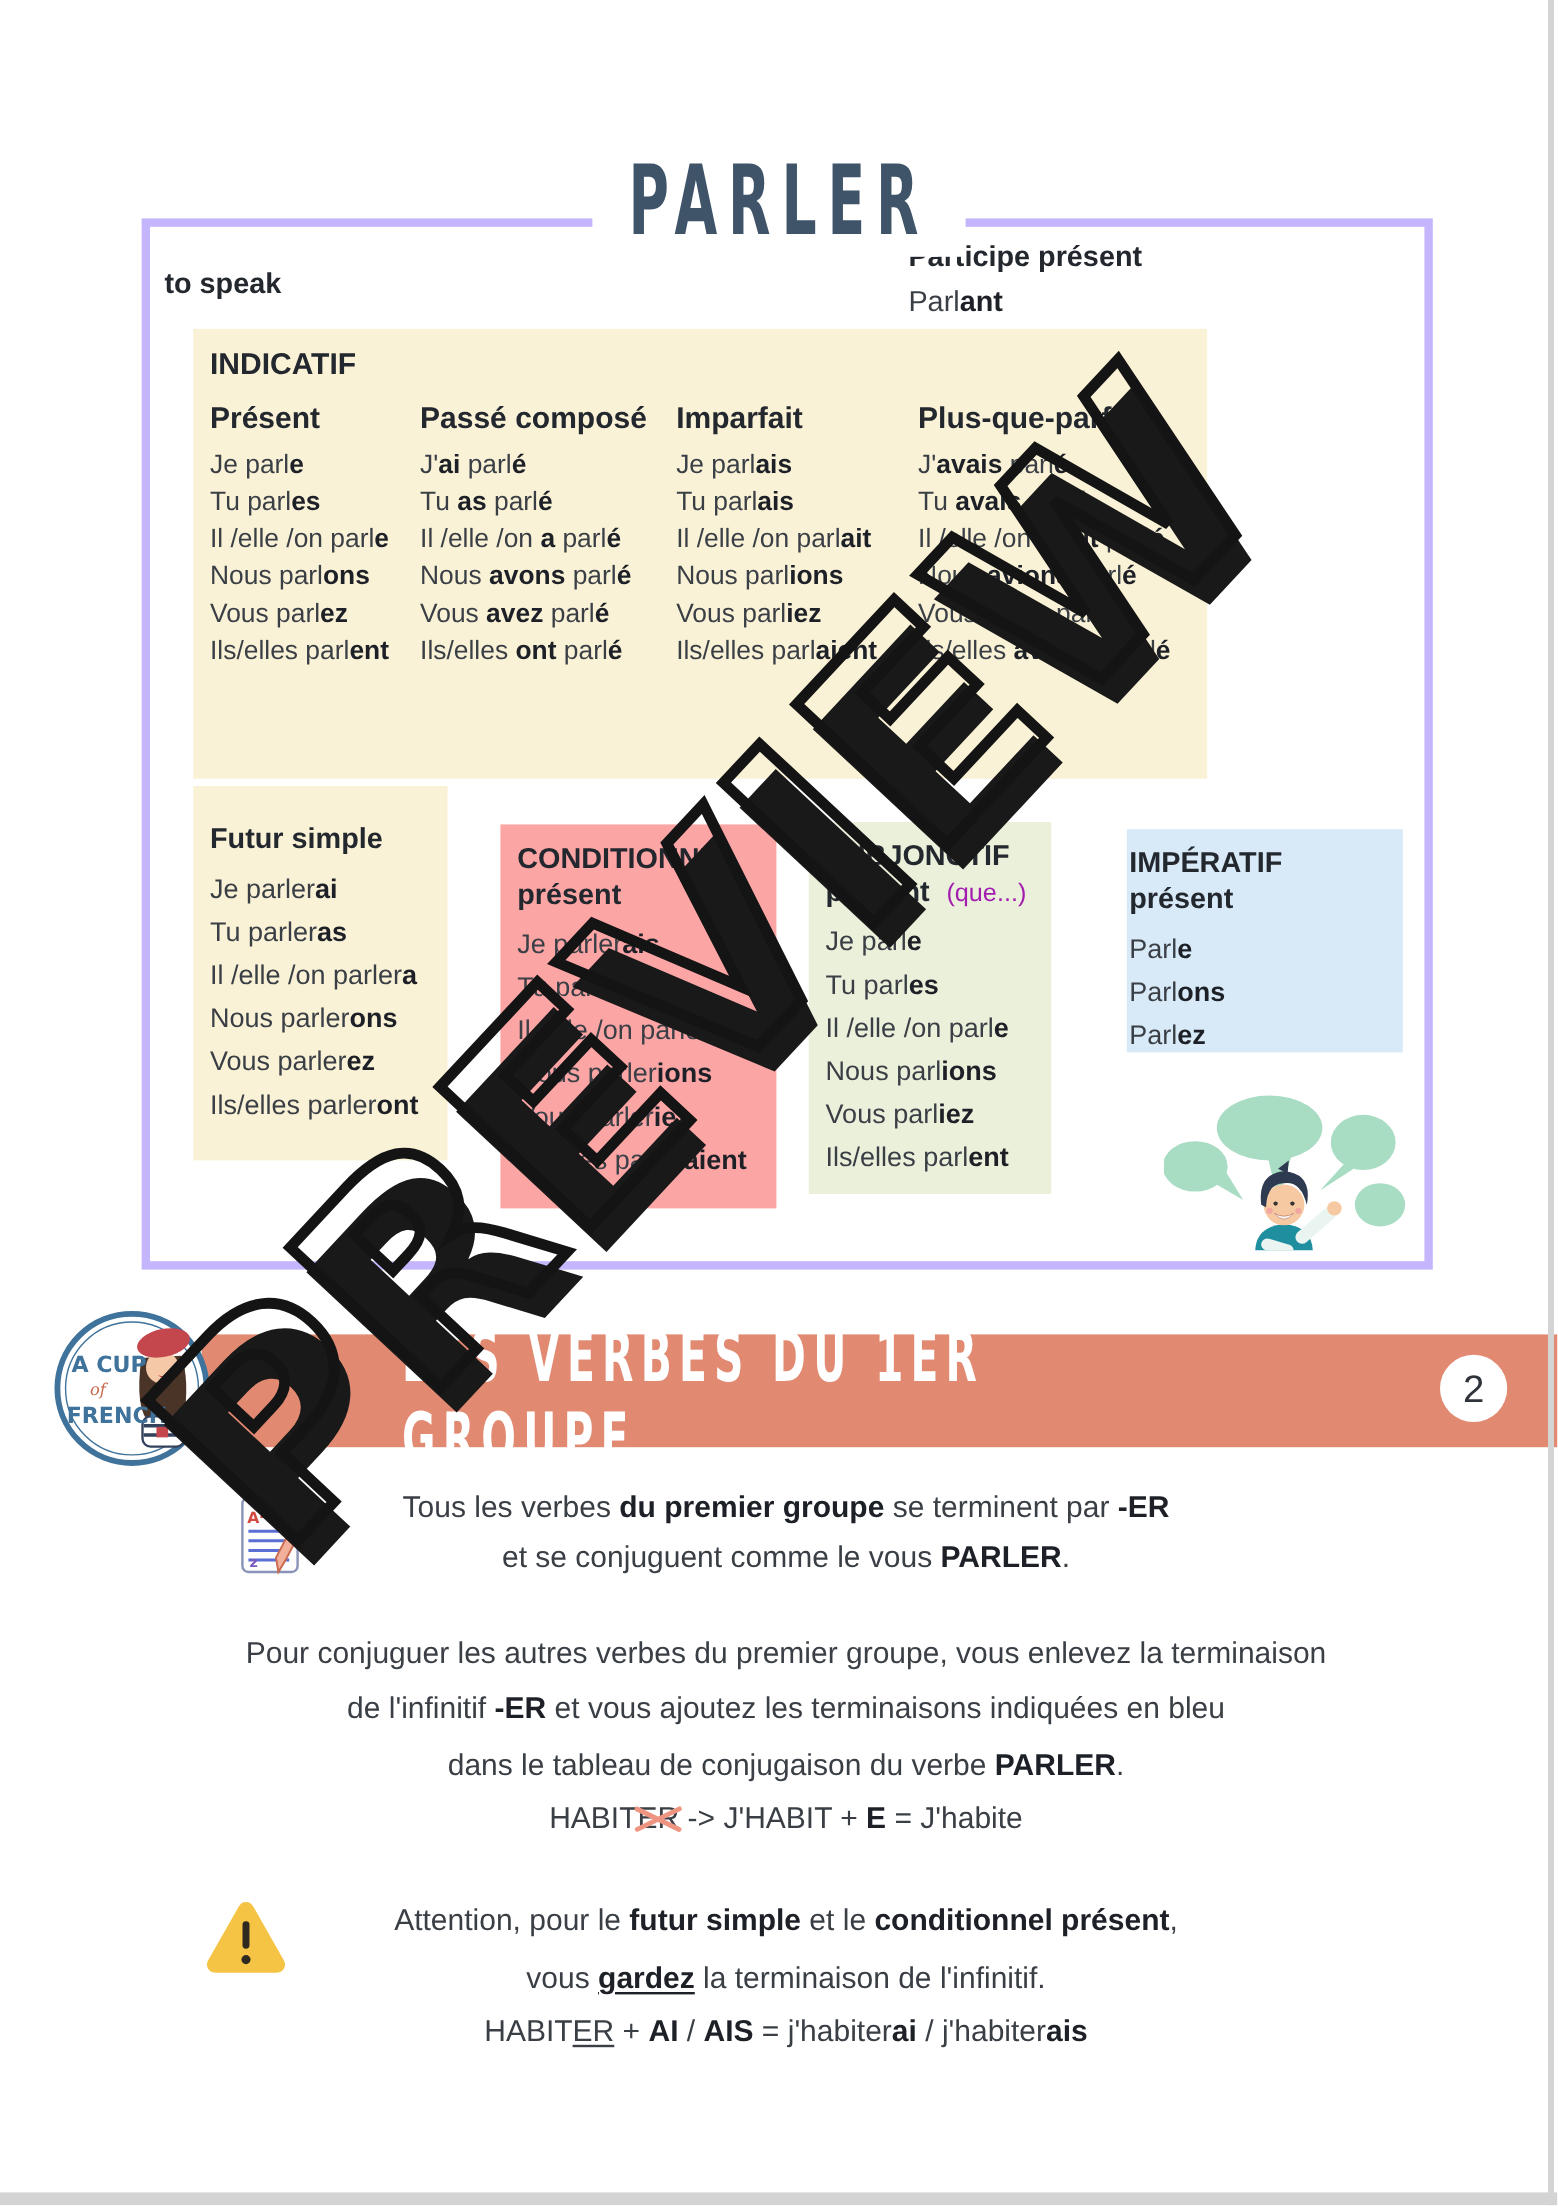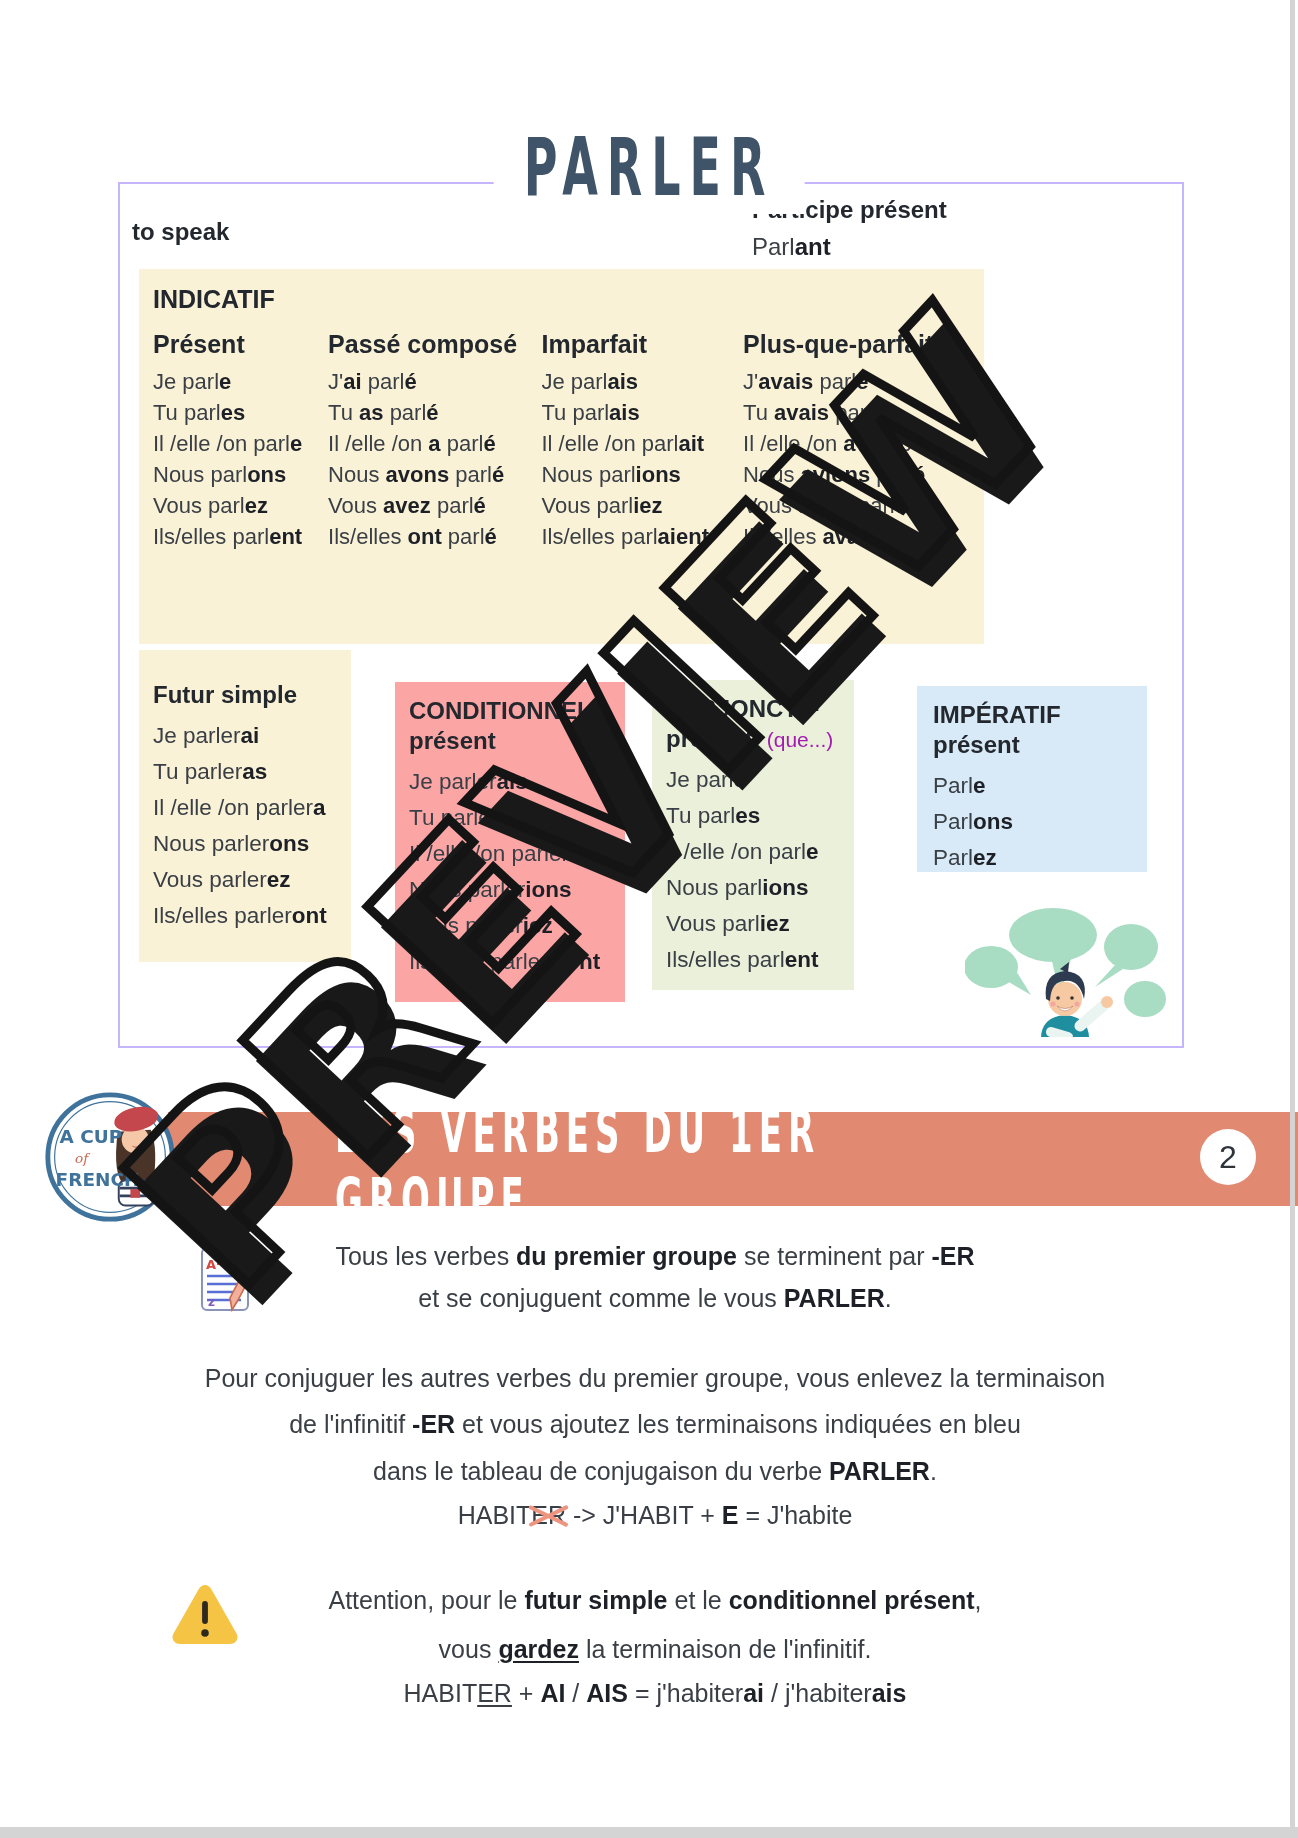--- a/index.html
+++ b/index.html
@@ -6,45 +6,45 @@
   #page{position:relative;width:1298px;height:1838px;background:#fff;overflow:hidden;
         font-family:"Liberation Sans",sans-serif;color:#3a3f46;}
   .abs{position:absolute;}
   .tall{display:inline-block;transform:scaleY(1.75);transform-origin:center;
         font-family:"DejaVu Sans",sans-serif;}
   
   .page-title{top:120px;left:50%;transform:translateX(-50%);background:#fff;
               padding:0 30px;z-index:6;height:94px;display:flex;align-items:center;}
   .page-title .tall{font-size:46px;letter-spacing:9px;font-weight:600;color:#3F5468;}
   
-  .card{left:118px;top:182px;width:1062px;height:862px;border:2px solid #c4b5fd;position:absolute;background:#fff;}
+  .card{left:118px;top:182px;width:1062px;height:862px;border:7px solid #c4b5fd;position:absolute;background:#fff;}
   .to-speak{left:12px;top:34px;font-size:24px;font-weight:700;color:#23272e;}
   .participle{left:632px;top:12px;}
   .participle .lab{font-size:24px;font-weight:700;color:#23272e;}
   .participle .val{font-size:24px;margin-top:9px;}
-  .block{position:absolute;box-sizing:border-box;white-space:nowrap;}
+  .block{position:absolute;box-sizing:border-box;white-space:nowrap;margin-left:17px;}
   .blk-ind{left:19px;top:85px;width:845px;height:375px;background:#FAF2D6;padding:16px 0 0 14px;}
   .mood{font-size:25px;font-weight:700;color:#23272e;}
   .cols{display:flex;margin-top:16px;}
   .col1{width:178px;} .col2{width:217px;} .col3{width:205px;} .col4{width:245px;}
   .th{font-size:25px;font-weight:700;color:#23272e;margin-bottom:7px;}
   .th2{font-size:24px;font-weight:700;color:#23272e;line-height:30px;}
   .line{font-size:22px;line-height:31px;}
   .r2 .line{font-size:22.5px;line-height:36px;}
   .b{font-weight:700;color:#1d2127;}
   .u{text-decoration:underline;text-decoration-thickness:2px;text-underline-offset:3px;}
   .x{position:relative;}
   .x::before,.x::after{content:"";position:absolute;left:-4px;right:-4px;top:47%;height:3.5px;
                        background:#ED9580;border-radius:2px;}
   .x::before{transform:rotate(26deg);} .x::after{transform:rotate(-26deg);}
   .blk-fut{left:19px;top:466px;width:212px;height:312px;background:#FAF2D6;padding:30px 0 0 14px;}
   .blk-fut .th2{margin-bottom:8px;}
   .blk-cond{left:275px;top:498px;width:230px;height:320px;background:#fca5a5;padding:14px 0 0 14px;}
   .blk-subj{left:532px;top:496px;width:202px;height:310px;background:#EBF0DB;padding:14px 0 0 14px;}
-  .blk-imp{left:797px;top:502px;width:230px;height:186px;background:#D8EAF7;padding:14px 0 0 16px;}
+  .blk-imp{left:797px;top:502px;width:230px;height:186px;background:#D8EAF7;padding:14px 0 0 2px;}
   .hrow{display:flex;align-items:baseline;}
   .note{font-size:21px;margin-left:14px;font-weight:400;color:#a21caf;}
   .mb8{margin-bottom:8px;}
   .boy{left:845px;top:723px;width:205px;height:130px;}
   
   .banner{left:168px;top:1112px;width:1130px;height:94px;background:#E18A71;}
   .banner-title{left:335px;top:1126px;width:660px;text-align:left;z-index:3;}
   .banner-title .tall{font-size:34px;letter-spacing:6px;font-weight:600;color:#ffffff;transform:scaleY(1.7);}
   .logo{left:42px;top:1089px;width:136px;height:136px;z-index:4;}
   .page-badge{left:1200px;top:1129px;width:56px;height:56px;border-radius:50%;background:#fff;

